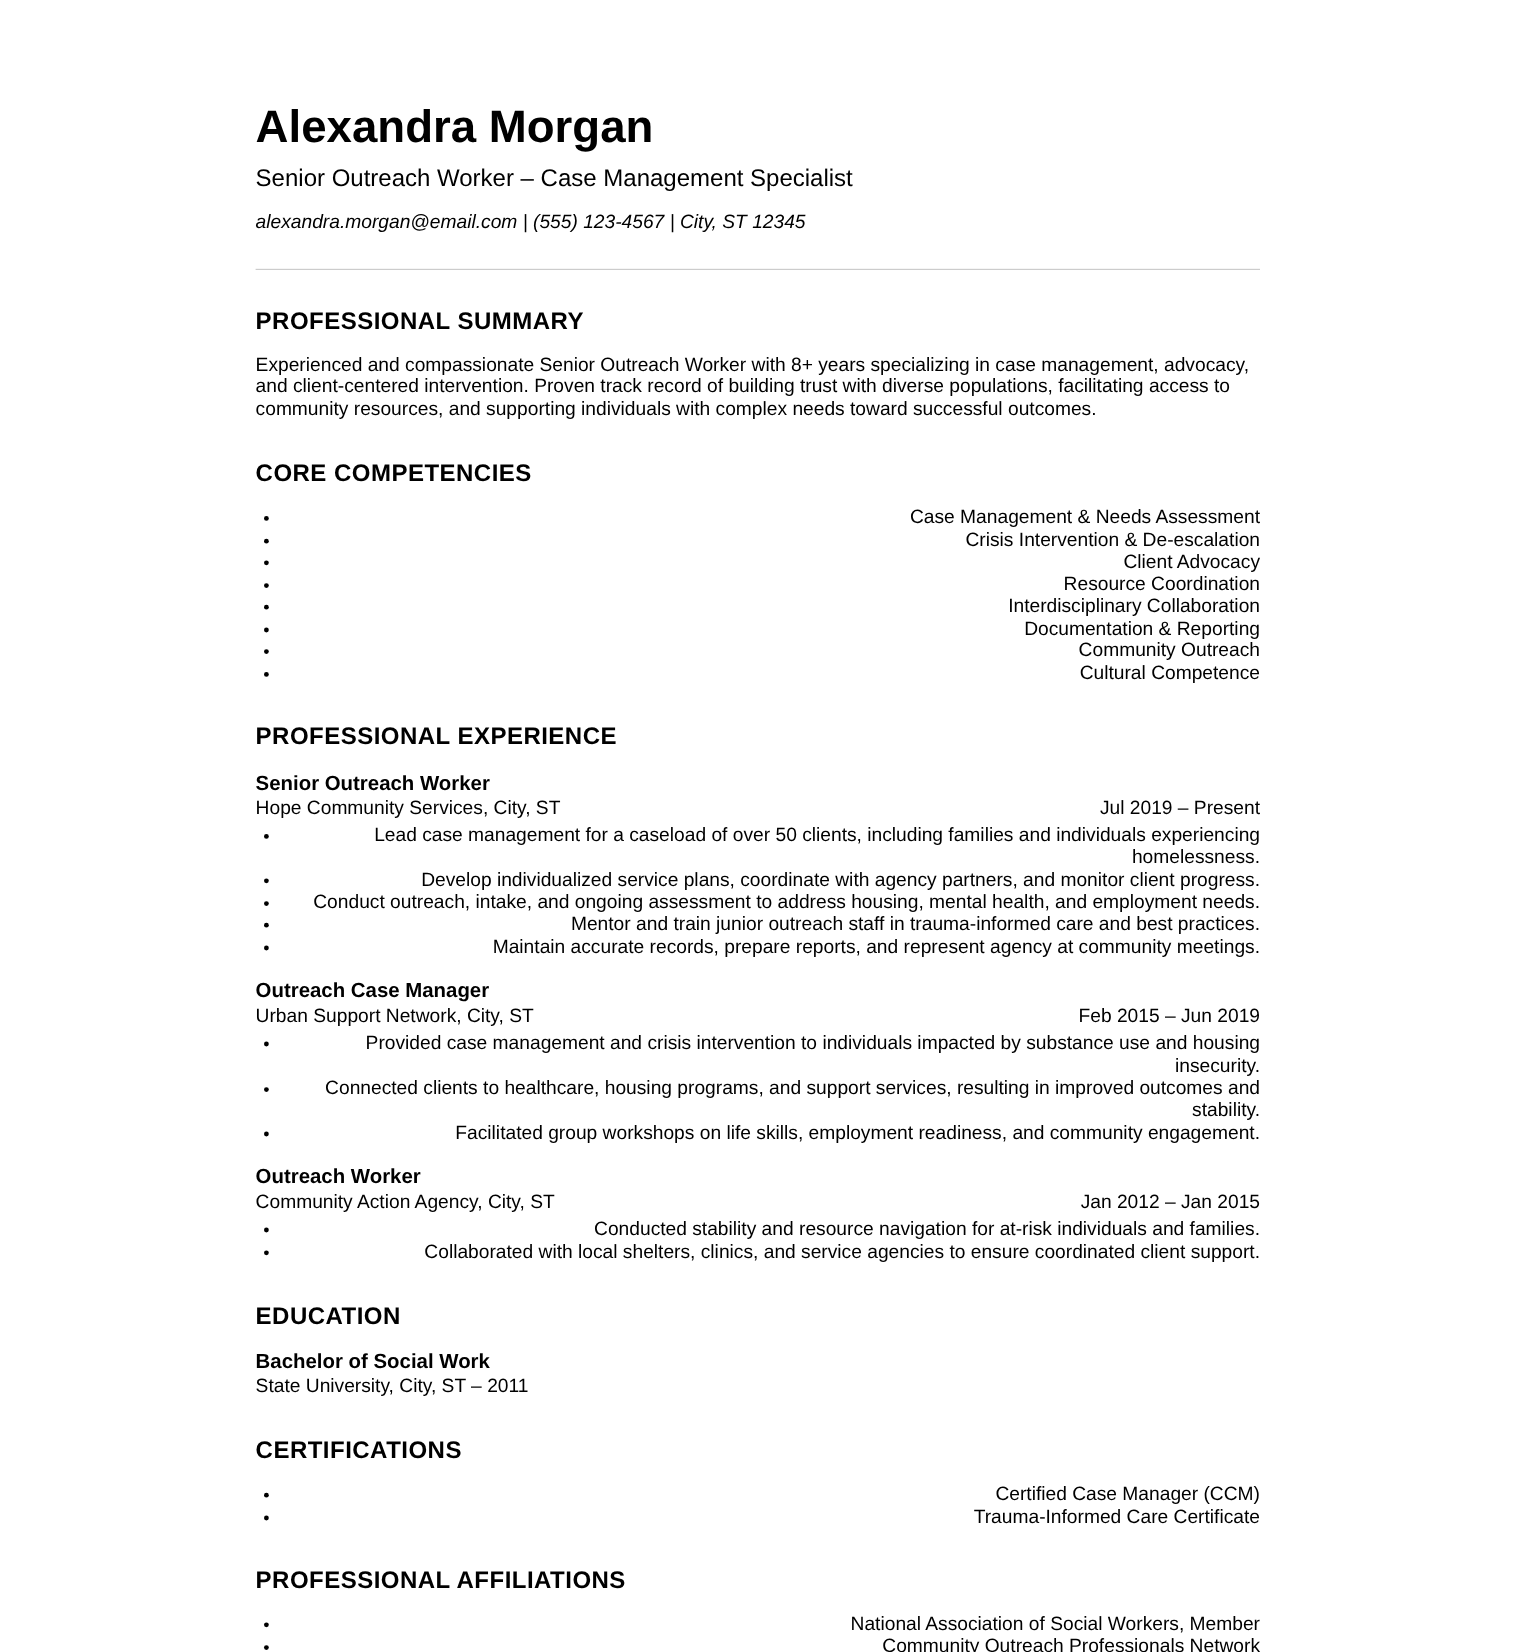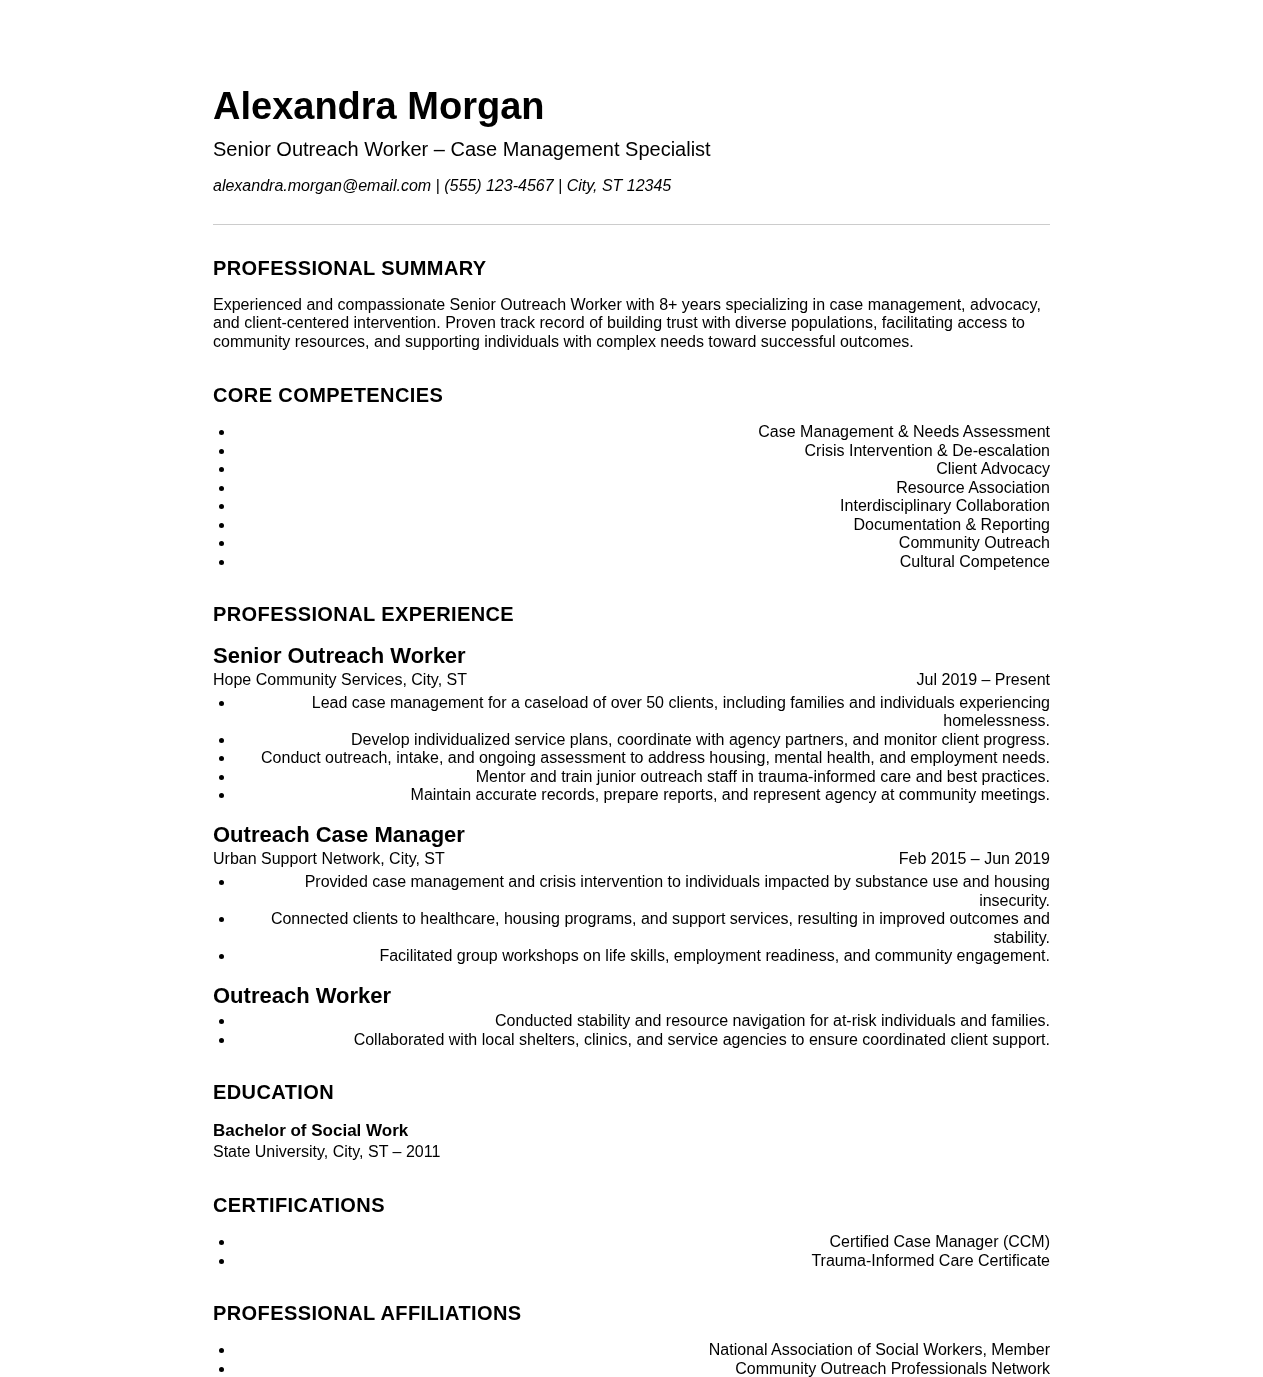--- a/index.html
+++ b/index.html
@@ -64,21 +64,21 @@
   ul.bullet-list li {
     margin: 0;
     padding-left: 2px;
     text-align: right;
   }
 
   
   .job { margin-top: 17px; }
   .job:first-of-type { margin-top: 0; }
   .job-title {
-    font-size: 22px;
+    font-size: 17px;
     font-weight: bold;
     margin: 0;
   }
   .company-row {
     display: flex;
     justify-content: space-between;
     align-items: flex-start;
     margin: 3px 0 0 0;
   }
   .company-row .dates { text-align: right; white-space: nowrap; }
@@ -109,21 +109,21 @@
     <p class="summary-text">Experienced and compassionate Senior Outreach Worker with 8+ years specializing in case management, advocacy, and client-centered intervention. Proven track record of building trust with diverse populations, facilitating access to community resources, and supporting individuals with complex needs toward successful outcomes.</p>
   </section>
 
   <section>
     <h2 class="section-heading">CORE COMPETENCIES</h2>
     <ul class="bullet-list">
 
     <li>Case Management &amp; Needs Assessment</li>
         <li>Crisis Intervention &amp; De-escalation</li>
         <li>Client Advocacy</li>
-        <li>Resource Association</li>
+        <li>Resource Coordination</li>
         <li>Interdisciplinary Collaboration</li>
         <li>Documentation &amp; Reporting</li>
         <li>Community Outreach</li>
         <li>Cultural Competence</li>
       </ul>
   </section>
 
   <section>
     <h2 class="section-heading">PROFESSIONAL EXPERIENCE</h2>
 
@@ -152,20 +152,24 @@
       <ul class="bullet-list">
 
       <li>Provided case management and crisis intervention to individuals impacted by substance use and housing insecurity.</li>
           <li>Connected clients to healthcare, housing programs, and support services, resulting in improved outcomes and stability.</li>
           <li>Facilitated group workshops on life skills, employment readiness, and community engagement.</li>
         </ul>
     </div>
 
     <div class="job">
       <p class="job-title">Outreach Worker</p>
+      <div class="company-row">
+        <span class="company">Community Action Agency, City, ST</span>
+        <span class="dates">Jan 2012 – Jan 2015</span>
+      </div>
       <ul class="bullet-list">
 
       <li>Conducted stability and resource navigation for at-risk individuals and families.</li>
           <li>Collaborated with local shelters, clinics, and service agencies to ensure coordinated client support.</li>
         </ul>
     </div>
   </section>
 
   <section>
     <h2 class="section-heading">EDUCATION</h2>

